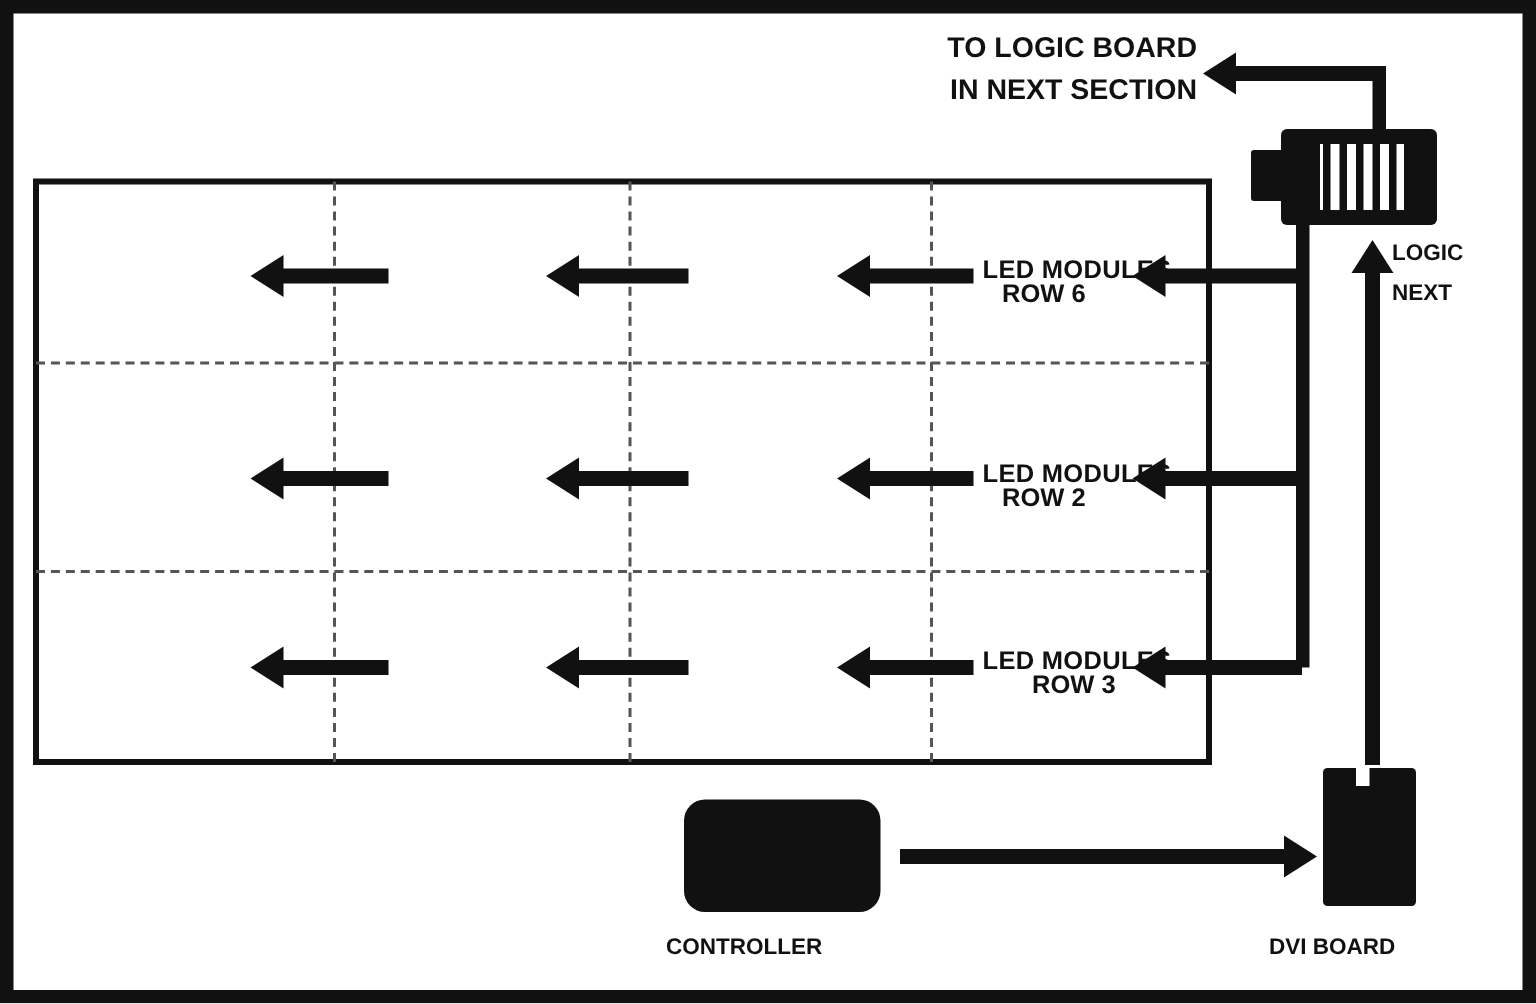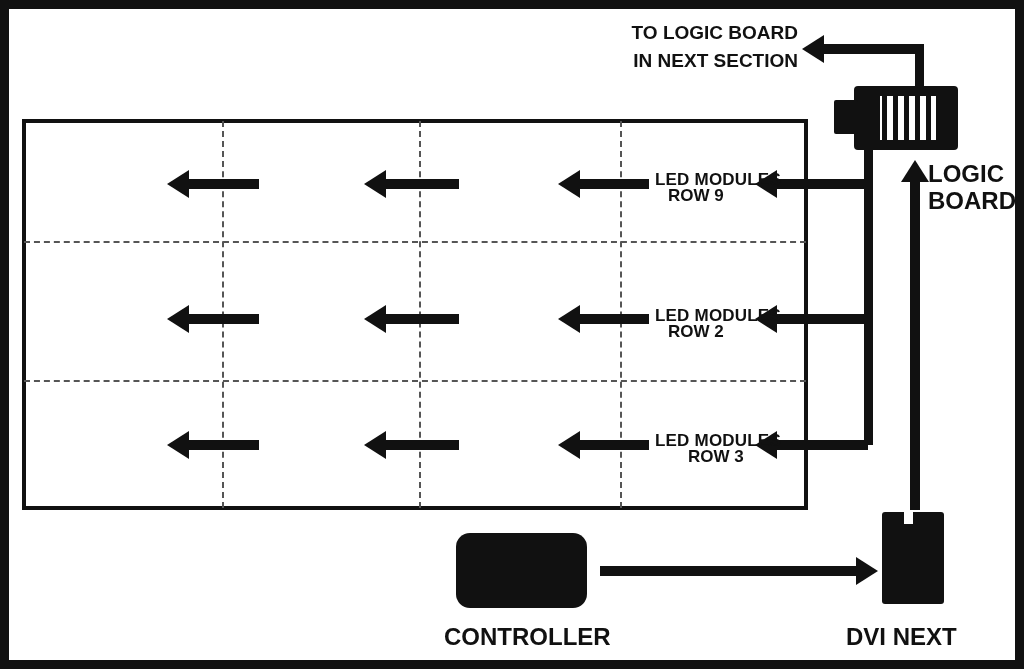--- a/index.html
+++ b/index.html
@@ -101,21 +101,21 @@
     white-space: pre;
   }
   .label.small {
     font-size: 17px;
     letter-spacing: 0.2px;
   }
   .label.row {
     font-size: 17px;
   }
   .label.big {
-    font-size: 24px;
+    font-size: 15px;
   }
   .label.title {
     font-size: 19px;
     text-align: right;
   }
   
   #logic-board {
     position: absolute;
     left: 834px;
     top: 86px;
@@ -208,21 +208,21 @@
   <div class="arrow-left" style="left:775px; top:314px; width:93px;"></div>
 
   <div class="arrow-left" style="left:187px; top:440px; width:72px;"></div>
   <div class="arrow-left" style="left:384px; top:440px; width:75px;"></div>
   <div class="arrow-left" style="left:578px; top:440px; width:71px;"></div>
   <div class="arrow-left" style="left:775px; top:440px; width:93px;"></div>
 
   <div class="line-v" style="left:864px; top:150px; height:295px;"></div>
 
   <div class="label small" style="left:655px; top:170px;">LED MODULES</div>
-  <div class="label row" style="left:668px; top:186px;">ROW 9</div>
+  <div class="label row" style="left:668px; top:186px;">ROW 6</div>
 
   <div class="label small" style="left:655px; top:306px;">LED MODULES</div>
   <div class="label row" style="left:668px; top:322px;text-align:center;">ROW 2</div>
 
   <div class="label small" style="left:655px; top:431px;">LED MODULES</div>
   <div class="label row" style="left:688px; top:447px;">ROW 3</div>
 
   <div class="label title" style="left:606px; top:50px; width:192px;">IN NEXT SECTION</div>
   <div class="label title" style="left:606px; top:22px; width:192px;">TO LOGIC BOARD</div>
 
@@ -235,30 +235,30 @@
     <div class="pins">
       <i style="left:2px;"></i>
       <i style="left:13px;"></i>
       <i style="left:24px;"></i>
       <i style="left:35px;"></i>
       <i style="left:46px;"></i>
     </div>
   </div>
 
   <div class="label big" style="left:928px; top:160px;">LOGIC</div>
-  <div class="label big" style="left:928px; top:187px;">BOARD</div>
+  <div class="label big" style="left:928px; top:187px;">NEXT</div>
 
   <div class="arrow-up" style="left:910px; top:180px; height:330px;"></div>
 
   <div id="dvi-board">
     <div class="body"></div>
     <div class="notch"></div>
   </div>
 
-  <div class="label big" style="left:846px; top:623px;">DVI NEXT</div>
+  <div class="label big" style="left:846px; top:623px;">DVI BOARD</div>
 
   <div id="controller"></div>
 
   <div class="label big" style="left:444px; top:623px;">CONTROLLER</div>
 
   <div class="arrow-right" style="left:600px; top:566px; width:258px;"></div>
 
 </div>
 
 </body></html>

